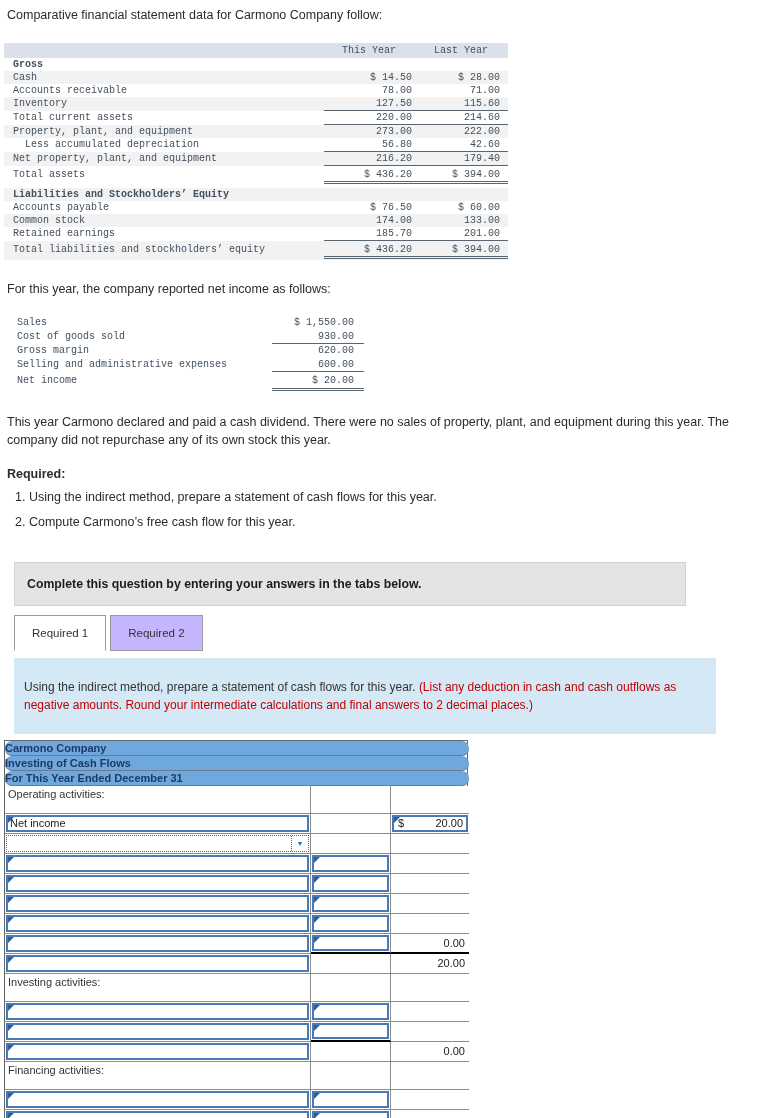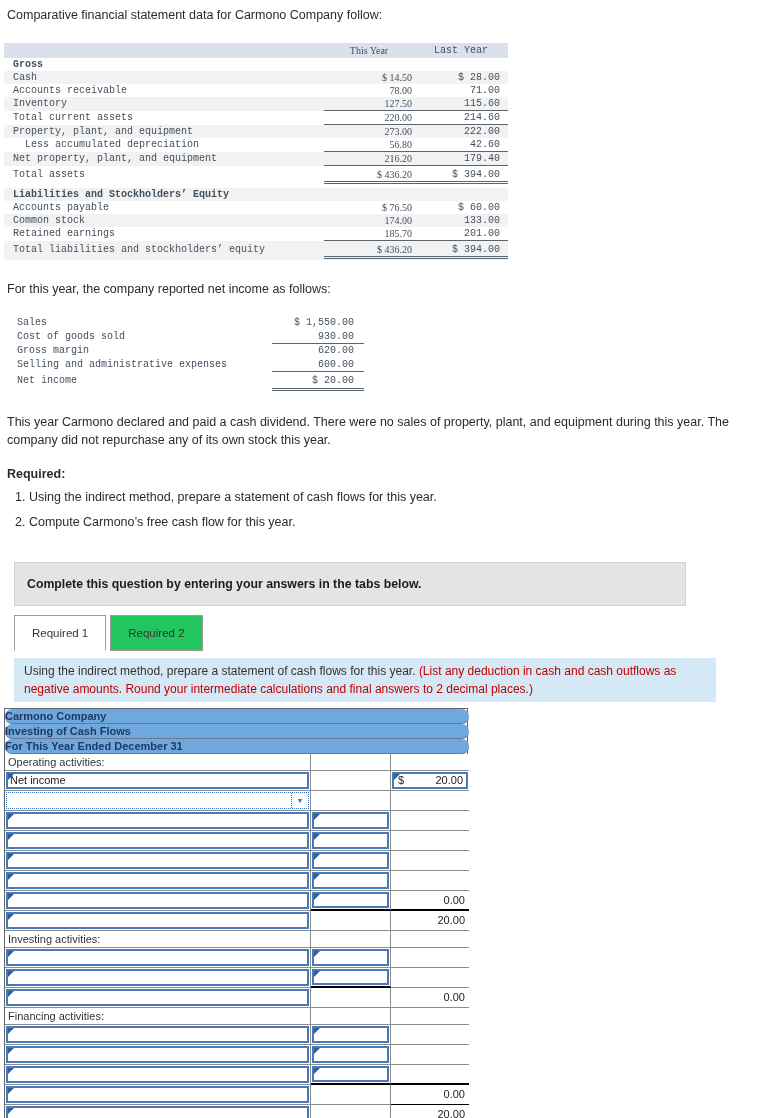--- a/index.html
+++ b/index.html
@@ -12,21 +12,21 @@
   body{width:759px;margin:0;padding:8px 0 16px 7px;background:#fff;
        font-family:"Liberation Sans","DejaVu Sans",sans-serif;color:#2b2b2b;}
   .title{font-size:12.5px;margin:0 0 6px 0;}
   
   .bst{width:504px;margin:21px 0 0 -3px;font-family:"Liberation Mono","DejaVu Sans Mono",monospace;
        font-size:10px;color:var(--mono-text);}
   .bst .hd{display:flex;background:var(--table-header-bg);height:15px;line-height:15px;}
   .bst .r{display:flex;line-height:13px;}
   .bst .r.alt{background:var(--alt-row-bg);}
   .bst .lblc{flex:1;padding-left:9px;white-space:pre;}
-  .bst .n1{width:90px;text-align:right;padding-right:2px;font-family:Liberation Serif, serif;}
+  .bst .n1{width:90px;text-align:right;padding-right:2px;}
   .bst .n2{width:94px;text-align:right;padding-right:8px;}
   .bst .hd .n1,.bst .hd .n2{text-align:center;padding:0;}
   .bst .u .n1,.bst .u .n2{border-bottom:1px solid #5a6572;}
   .bst .du .n1,.bst .du .n2{border-bottom:3px double #5a6572;}
   .bst .tall{padding:2px 0 1px 0;}
   .bst .gap{margin-top:3px;}
   .b{font-weight:bold;}
   
   .ist{width:360px;margin:18px 0 0 -3px;font-family:"Liberation Mono","DejaVu Sans Mono",monospace;
        font-size:10px;color:var(--mono-text);}
@@ -37,34 +37,34 @@
   .ist .du .iv{border-bottom:3px double #5a6572;}
   
   .para{font-size:12.5px;line-height:1.45;width:742px;margin:22px 0 0 0;}
   .req-h{font-size:12.5px;font-weight:bold;margin:18px 0 2px 0;}
   .req-i{font-size:12.5px;margin:8px;line-height:1.35;}
   
   .banner{width:672px;margin:31px 0 0 7px;background:var(--banner-bg);
           border:1px solid #d2d2d2;padding:14px 12px;font-size:12.3px;font-weight:bold;color:#1c1c1c;}
   .tabs{display:flex;margin:9px 0 0 7px;}
   .tab{height:36px;line-height:35px;padding:0 17px;font-size:11.5px;color:#333;
-       background:#22c55e;border:1px solid #9b9b9b;margin-right:4px;cursor:pointer;}
+       background:#c4b5fd;border:1px solid #9b9b9b;margin-right:4px;cursor:pointer;}
   .tab.active{background:#fff;border-bottom:1px solid #fff;}
   .instruction{width:702px;margin:7px 0 0 7px;background:var(--instruction-bg);
-               padding:4px 10px;font-size:12px;line-height:1.5;color:#333;}
+               padding:20px 10px;font-size:12px;line-height:1.5;color:#333;}
   .instruction .note{color:var(--note-red);}
   
   .ws{display:grid;grid-template-columns:306px 80px 78px;width:464px;margin:6px 0 0 -3px;
       border:1px solid #666;border-bottom:2px solid #000;font-size:11px;color:#222;background:#fff;}
   .ws .h{grid-column:1/-1;background:var(--header-blue);color:#1e3a64;font-weight:bold;
          text-align:left;line-height:15px;height:15px;border-bottom:1px solid #6b7a8d;font-size:11px;border-radius:7px;}
   .ws .c{border-right:1px solid #8c8c8c;border-bottom:1px solid #8c8c8c;position:relative;
          height:20px;background:#fff;}
   .ws .c3{border-right:none;}
-  .ws .lblrow{height:17px;}
+  .ws .lblrow{height:28px;}
   .ws .lbl{padding-left:3px;line-height:16px;color:#333;}
   .box{position:absolute;top:1px;left:1px;right:1px;bottom:1px;border:2px solid var(--input-border);
        background:#fff;}
   .box.text{line-height:13px;padding-left:2px;font-size:11px;}
   .box.money{display:flex;justify-content:space-between;align-items:center;padding:0 3px 0 4px;}
   .flag{position:absolute;top:0;left:0;width:0;height:0;border-top:6px solid var(--flag-blue);
         border-right:6px solid transparent;}
   .dd{position:absolute;top:1px;left:1px;right:1px;bottom:1px;border:1px dotted #2a6fc0;
       display:flex;background:#fff;}
   .dd .ddsp{flex:1;}

